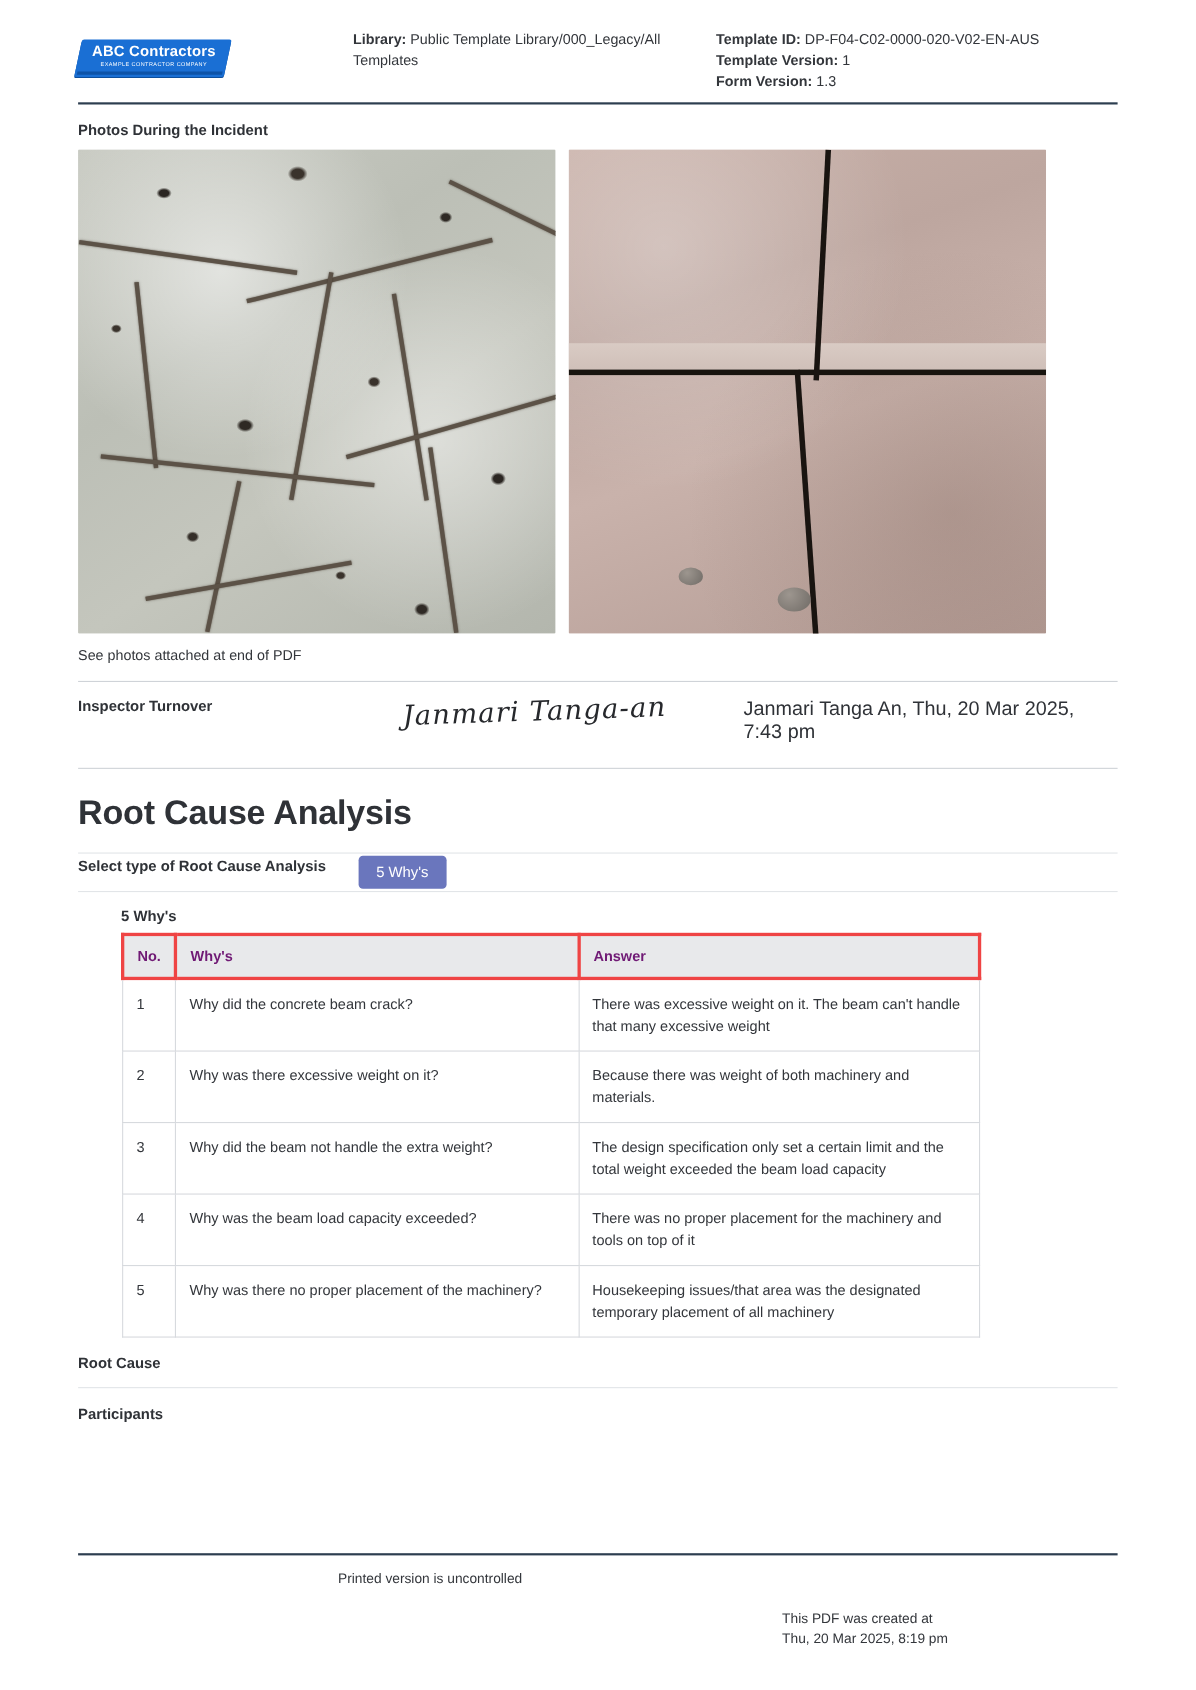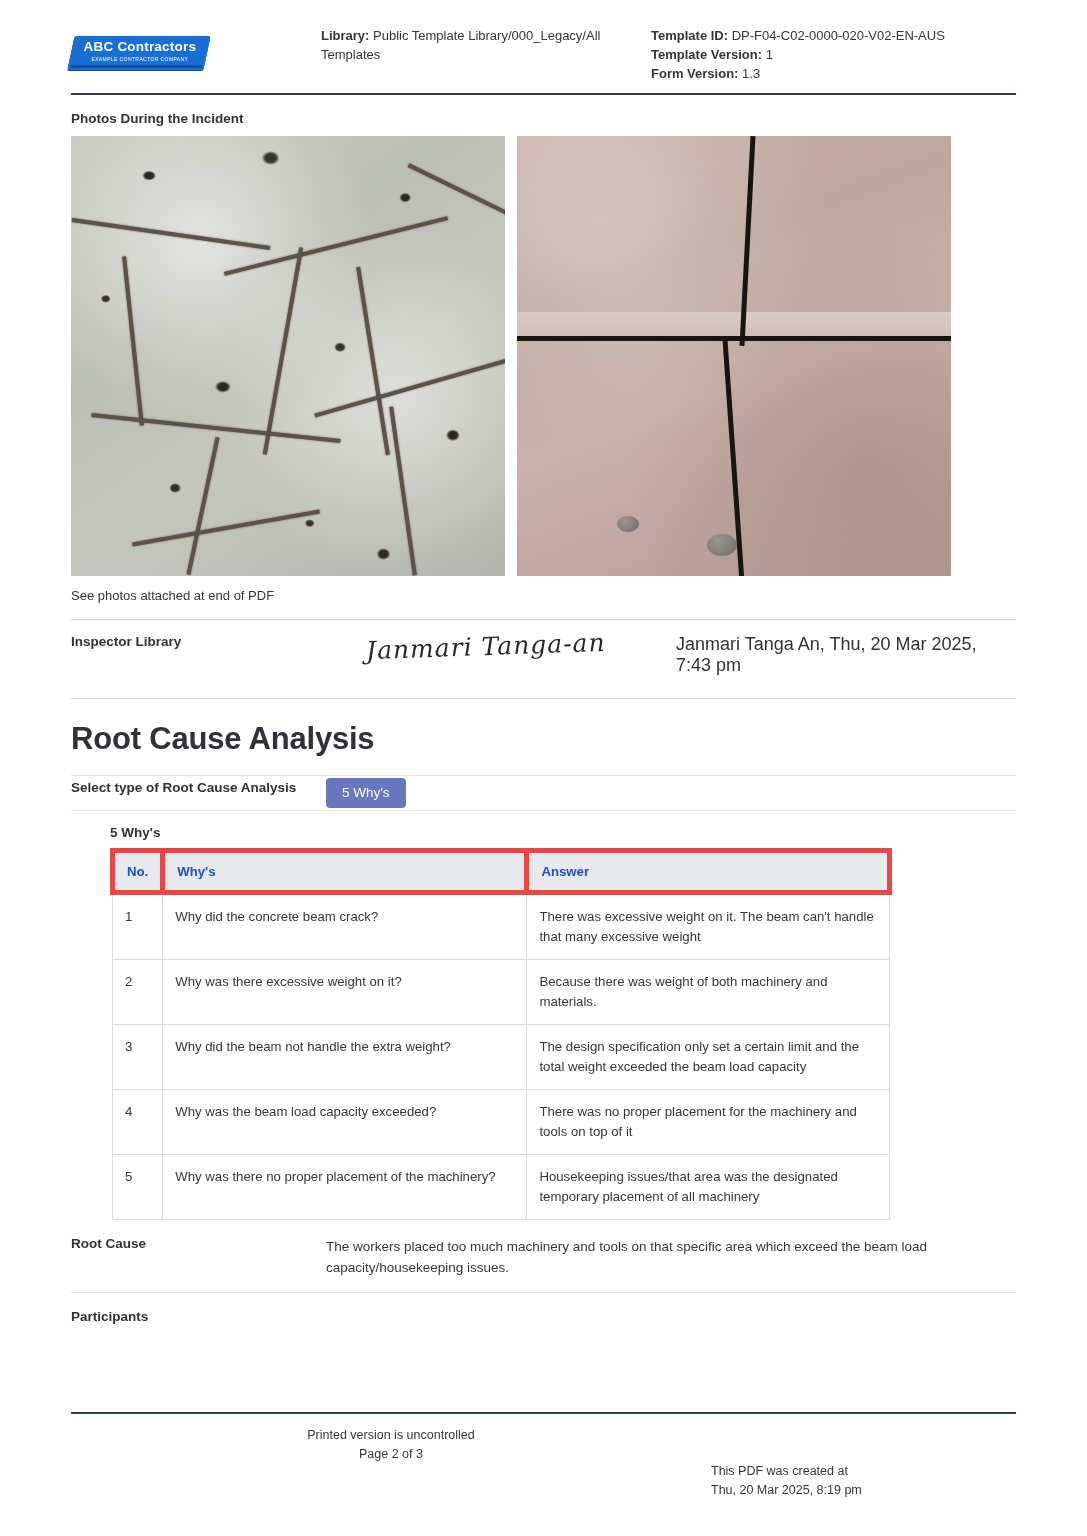--- a/index.html
+++ b/index.html
@@ -245,22 +245,22 @@
     border-collapse: collapse;
     margin-left: 39px;
     width: 782px;
     font-size: 13.2px;
   }
   table.whys th {
     background: #e8e9eb;
     text-align: left;
     font-weight: bold;
     padding: 11px 12px;
-    border: 5px solid #ef4444;
-    color: #1d4ed8;
+    border: 3px solid #ef4444;
+    color: #701a75;
     margin-left: 32px;
   }
   table.whys td {
     padding: 12px 12px;
     border: 1px solid #d7dade;
     vertical-align: top;
     line-height: 20px;
     color: #33363b;
   }
   .col-no  { width: 44px; }
@@ -379,21 +379,21 @@
       <div class="pebble" style="left:100px;top:380px;width:22px;height:16px;"></div>
       <div class="pebble" style="left:190px;top:398px;width:30px;height:22px;"></div>
     </div>
   </div>
 
   <div class="caption">See photos attached at end of PDF</div>
 
   <div class="rule"></div>
 
   <div class="turnover">
-    <div class="turnover-label">Inspector Library</div>
+    <div class="turnover-label">Inspector Turnover</div>
     <div class="sig-wrap">
       <span class="signature">Janmari Tanga-an</span>
     </div>
     <div class="turnover-meta">Janmari Tanga An, Thu, 20 Mar 2025, 7:43 pm</div>
   </div>
 
   <div class="rule"></div>
 
   <h1 class="rca">Root Cause Analysis</h1>
 
@@ -438,31 +438,29 @@
       <tr>
         <td>5</td>
         <td>Why was there no proper placement of the machinery?</td>
         <td>Housekeeping issues/that area was the designated temporary placement of all machinery</td>
       </tr>
     </tbody>
   </table>
 
   <div class="rootcause-row">
     <div class="rootcause-label">Root Cause</div>
-    <div class="rootcause-text">The workers placed too much machinery and tools on that specific area which exceed the beam load capacity/housekeeping issues.</div>
   </div>
 
   <div class="participants-row">Participants</div>
 
   <div class="footer">
     <div class="footer-rule"></div>
     <div class="footer-cols">
       <div class="footer-left">
         <div>Printed version is uncontrolled</div>
-        <div>Page 2 of 3</div>
       </div>
       <div class="footer-right">
         <div>This PDF was created at</div>
         <div>Thu, 20 Mar 2025, 8:19 pm</div>
       </div>
     </div>
   </div>
 
 </div>
 

